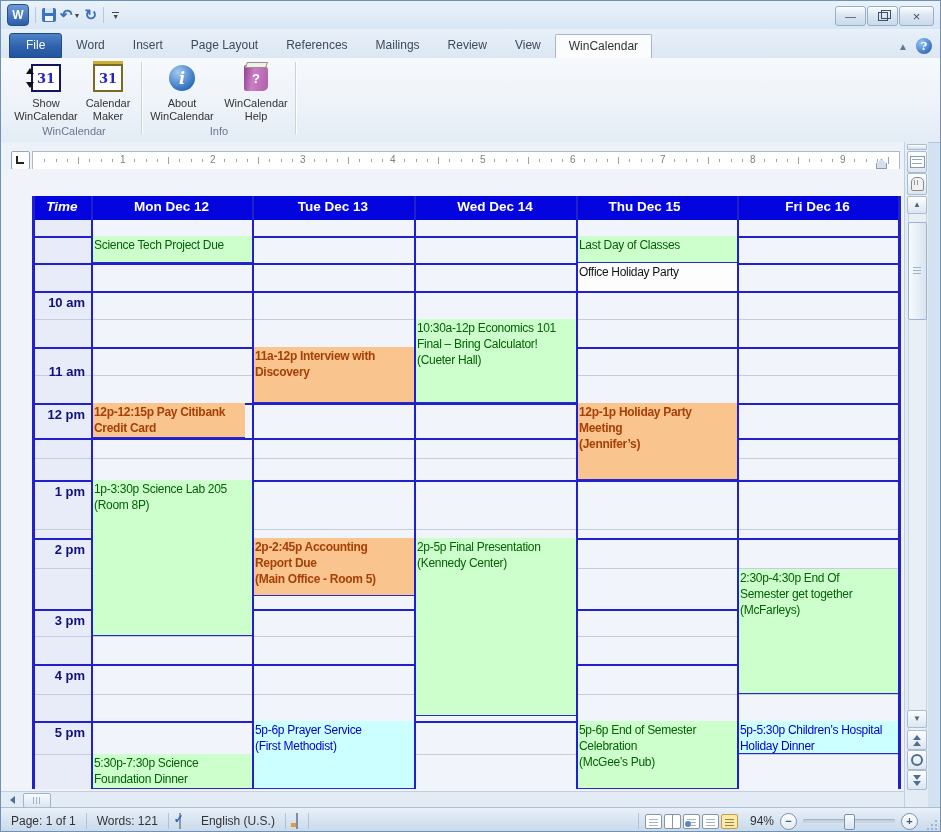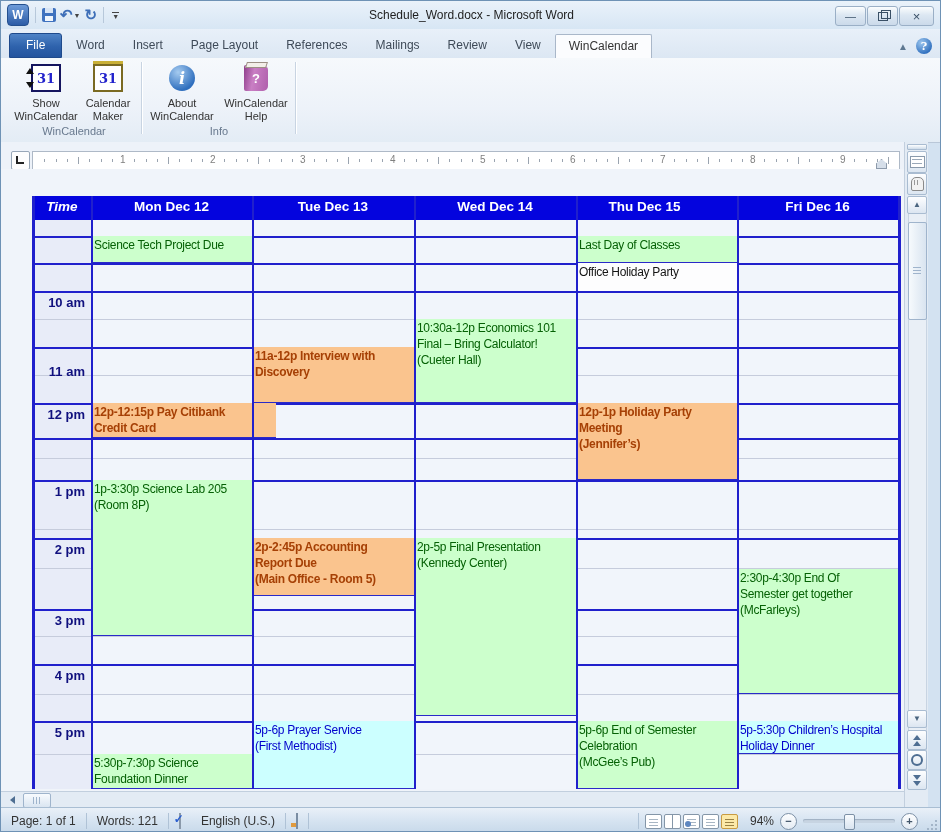--- a/index.html
+++ b/index.html
@@ -194,21 +194,20 @@
       <div class="floppy"></div>
       <span class="qat-ico">↶</span>
       <span class="mini-drop">▼</span>
       <span class="qat-ico">↻</span>
       <div class="qat-sep"></div>
       <div class="qat-custom">
         <div class="bar"></div>
           <div class="chev">▼</div>
       </div>
     </div>
-    <div class="title-text">Schedule_Word.docx  -  Microsoft Word</div>
     <div class="winbtns">
       <div class="winbtn">—</div>
       <div class="winbtn">
           <div class="restore-glyph"></div>
         </div>
       <div class="winbtn close">×</div>
     </div>
   </div>
 
   <div class="tabrow">
@@ -402,21 +401,21 @@
         </div>
       <div id="cal-events">
           <div class="event green" style="left: 59px; top: 40px; width: 161px; height: 27px;">Science Tech Project Due</div>
           <div class="event green" style="left: 544px; top: 40px; width: 161px; height: 27px;">Last Day of Classes</div>
           <div class="event plain" style="left: 544px; top: 67px; width: 161px; height: 28px;">Office Holiday Party</div>
           <div class="event green" style="left: 382px; top: 123px; width: 162px; height: 84px;">10:30a-12p Economics 101
 Final – Bring Calculator!
 (Cueter Hall)</div>
           <div class="event orange" style="left: 220px; top: 151px; width: 162px; height: 56px;">11a-12p Interview with
 Discovery</div>
-          <div class="event orange" style="left: 59px; top: 207px; width: 185px; height: 35px;">12p-12:15p Pay Citibank
+          <div class="event orange" style="left: 59px; top: 207px; width: 154px; height: 35px;">12p-12:15p Pay Citibank
 Credit Card</div>
           <div class="event orange" style="left: 544px; top: 207px; width: 161px; height: 77px;">12p-1p Holiday Party
 Meeting
 (Jennifer’s)</div>
           <div class="event green" style="left: 59px; top: 284px; width: 161px; height: 156px;">1p-3:30p Science Lab 205
 (Room 8P)</div>
           <div class="event orange" style="left: 220px; top: 342px; width: 162px; height: 58px;">2p-2:45p Accounting
 Report Due
 (Main Office - Room 5)</div>
           <div class="event green" style="left: 382px; top: 342px; width: 162px; height: 178px;">2p-5p Final Presentation

